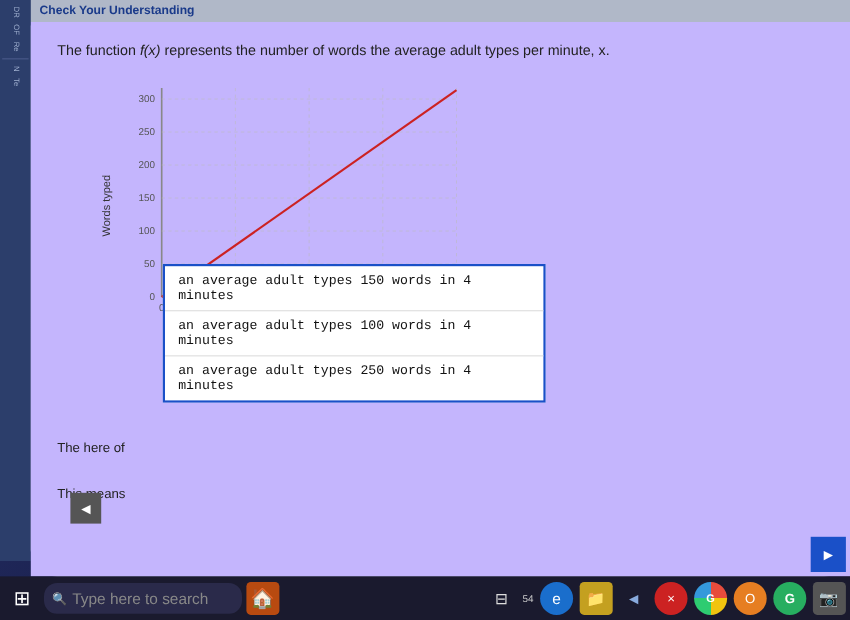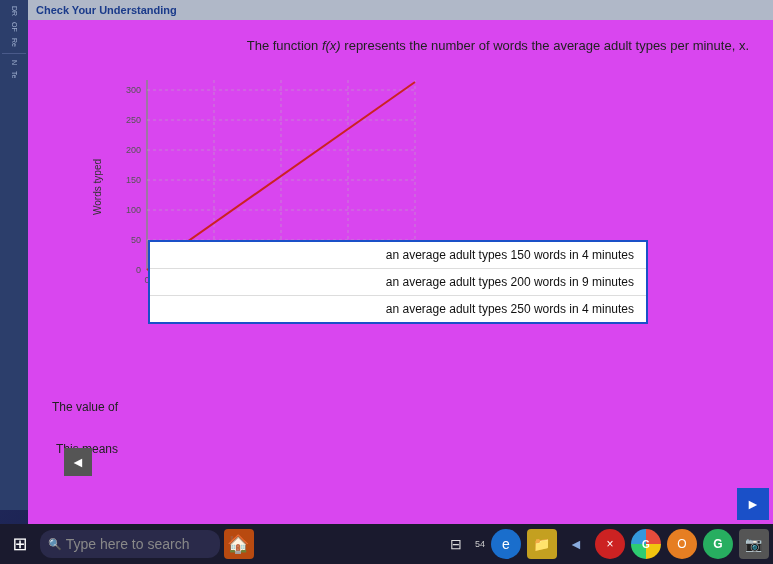--- a/index.html
+++ b/index.html
@@ -58,25 +58,24 @@
     .window-header {
       background: #b0b8c8;
       padding: 4px 8px;
       font-size: 11px;
       font-weight: bold;
       color: #1a3a8a;
     }
 
     .content-area {
       flex: 1;
-      background: #d946ef;
+      background: #c4b5fd;
       padding: 16px 24px;
       position: relative;
       overflow: hidden;
-      text-align: right;
     }
 
     .problem-text {
       font-size: 13px;
       color: #222;
       margin-bottom: 14px;
       line-height: 1.5;
     }
 
     .math-inline {
@@ -102,24 +101,25 @@
 
     .chart-svg-wrapper {
       position: relative;
     }
 
     
     .dropdown-overlay {
       position: absolute;
       left: 120px;
       top: 220px;
-      width: 500px;
+      width: 348px;
       background: white;
       border: 2px solid #1a50c8;
       z-index: 10;
+      font-family: Liberation Mono, monospace;
     }
 
     .dropdown-item {
       padding: 6px 12px;
       font-size: 12px;
       color: #111;
       cursor: pointer;
       border-bottom: 1px solid #ddd;
     }
 
@@ -305,26 +305,26 @@
           <text x="308" y="213" font-size="9" text-anchor="middle" fill="#555">4</text>
 
           <line x1="40" y1="200" x2="308" y2="12" stroke="#cc2222" stroke-width="2"></line>
 
         </svg>
       </div>
     </div>
 
     <div class="dropdown-overlay">
       <div class="dropdown-item">an average adult types 150 words in 4 minutes</div>
-      <div class="dropdown-item">an average adult types 200 words in 9 minutes</div>
+      <div class="dropdown-item">an average adult types 100 words in 4 minutes</div>
       <div class="dropdown-item">an average adult types 250 words in 4 minutes</div>
     </div>
 
     <div class="question-labels">
-      <div class="question-line">The value of</div>
+      <div class="question-line">The here of</div>
       <div class="question-line">This means</div>
     </div>
 
     <div class="nav-prev">◄</div>
     <div class="nav-next">►</div>
 
   </div>
 </div>
 
 <div class="taskbar">

